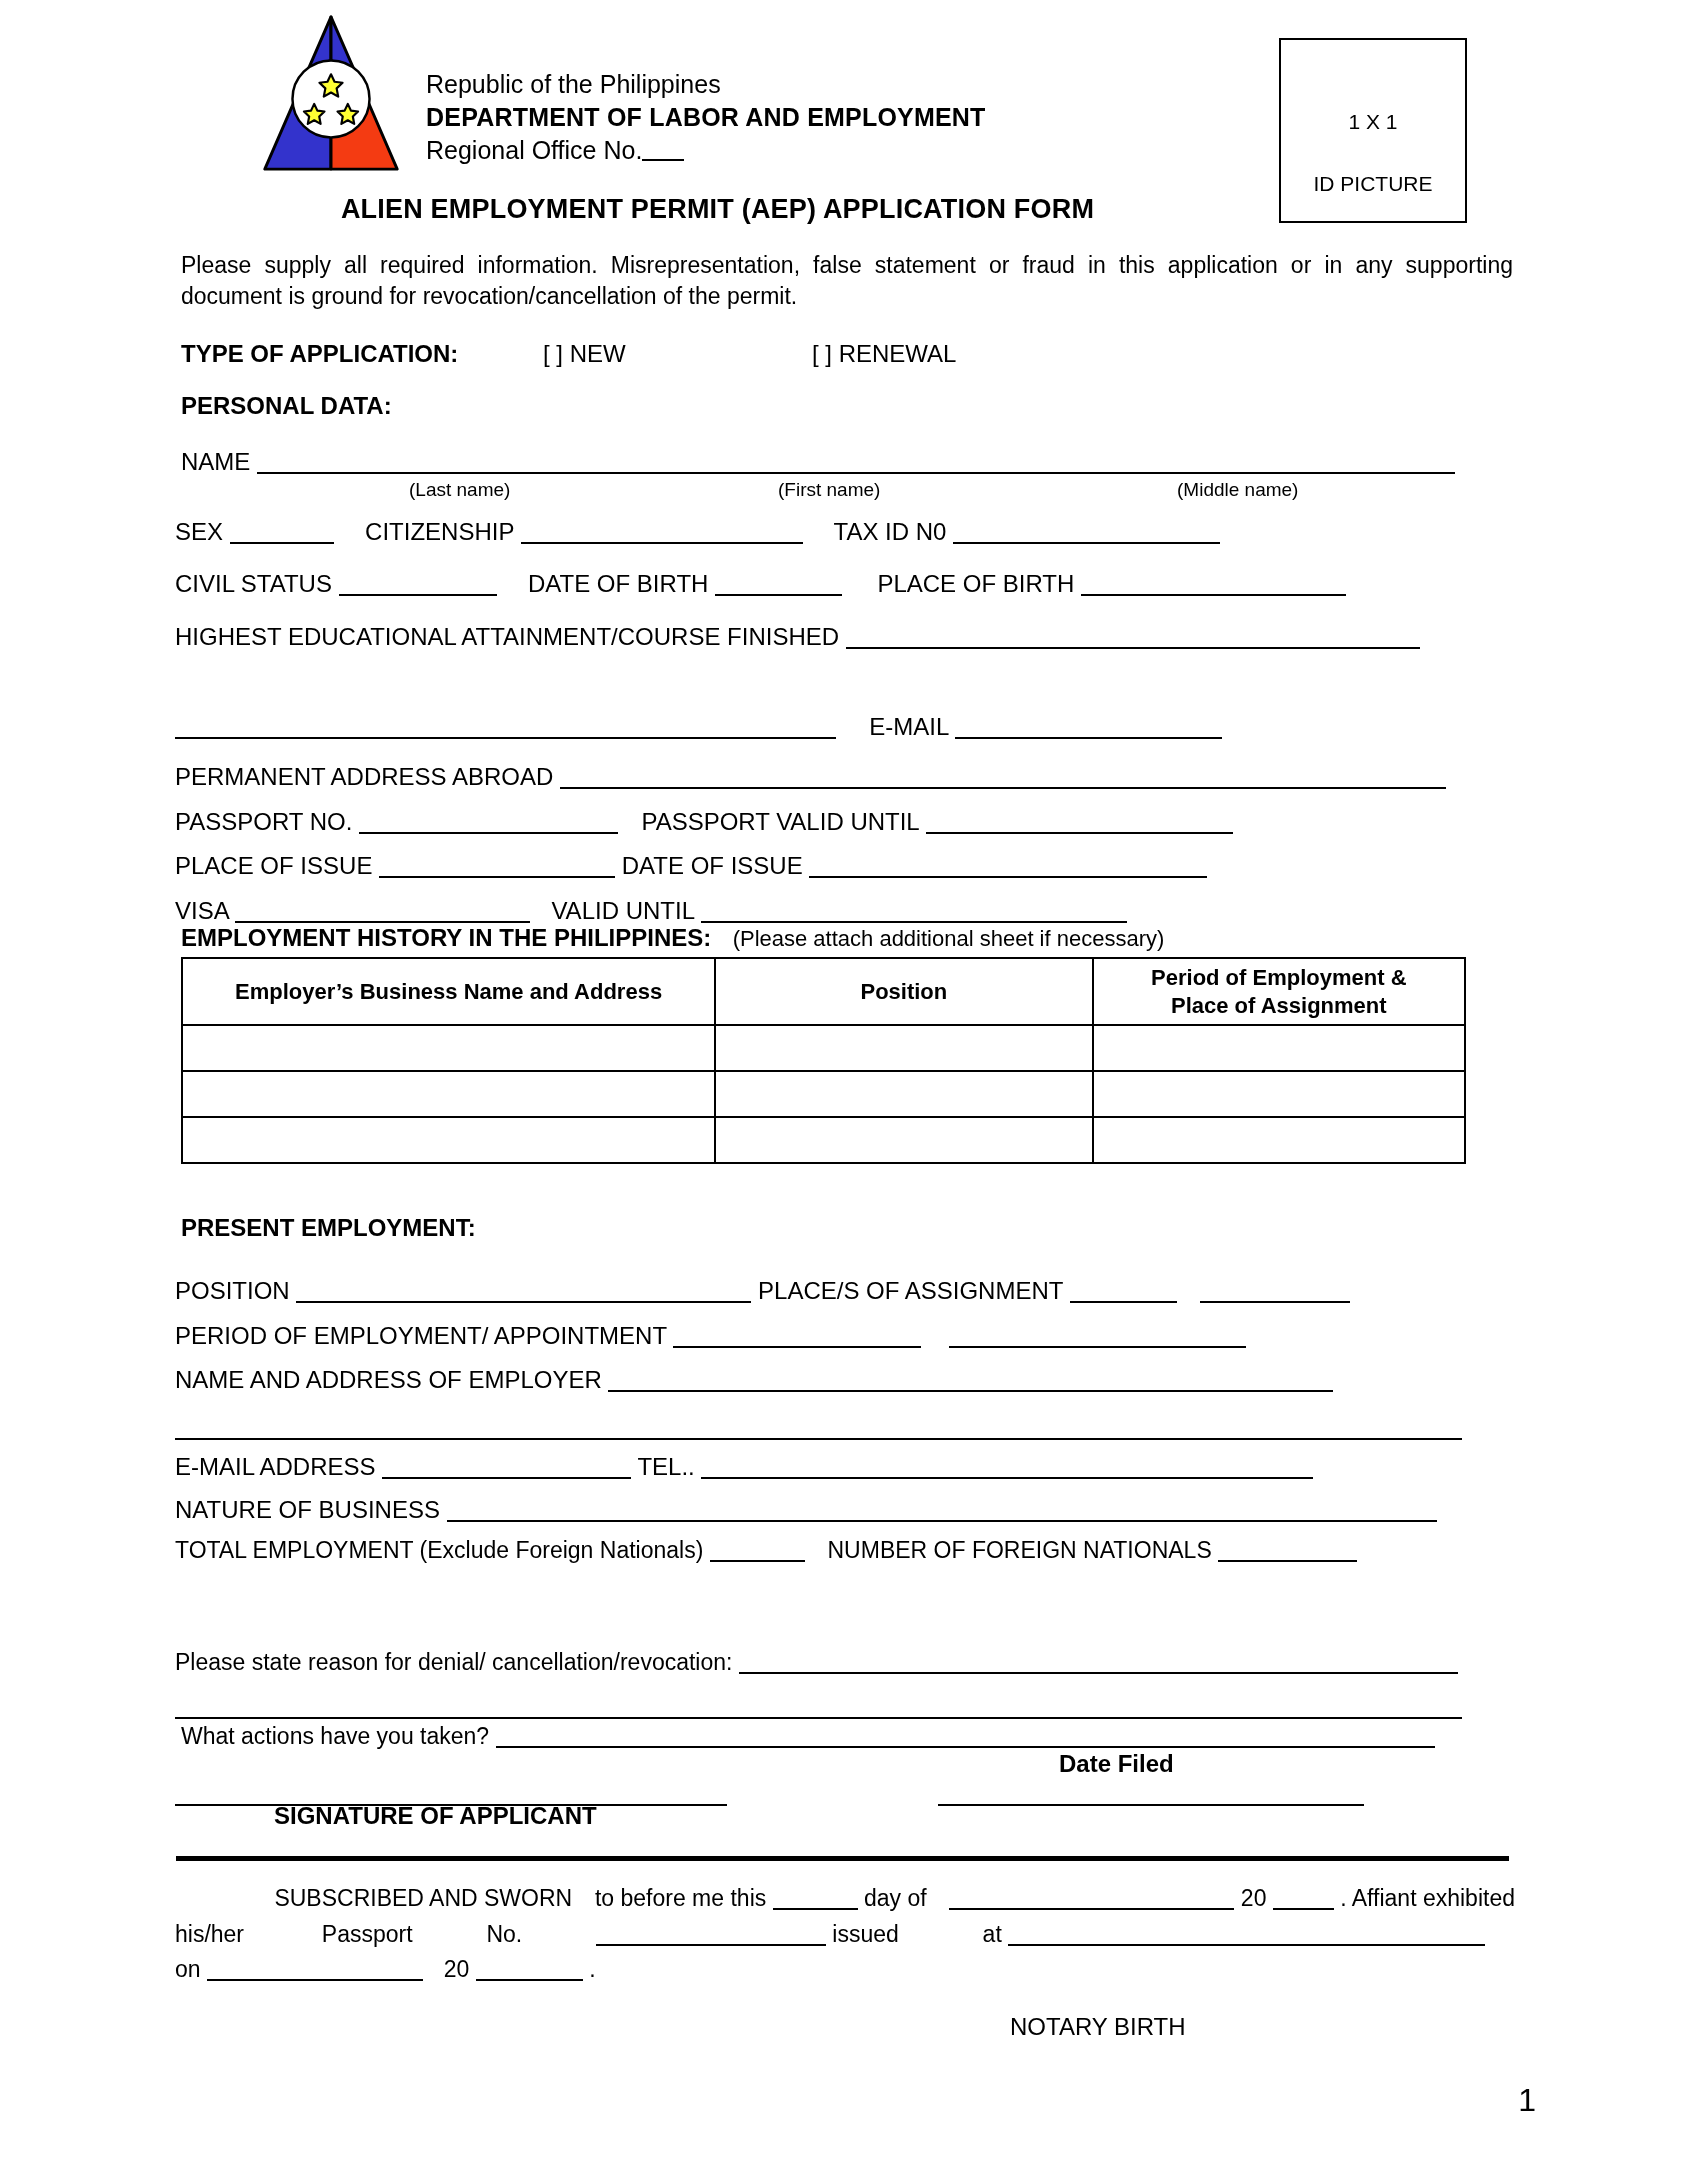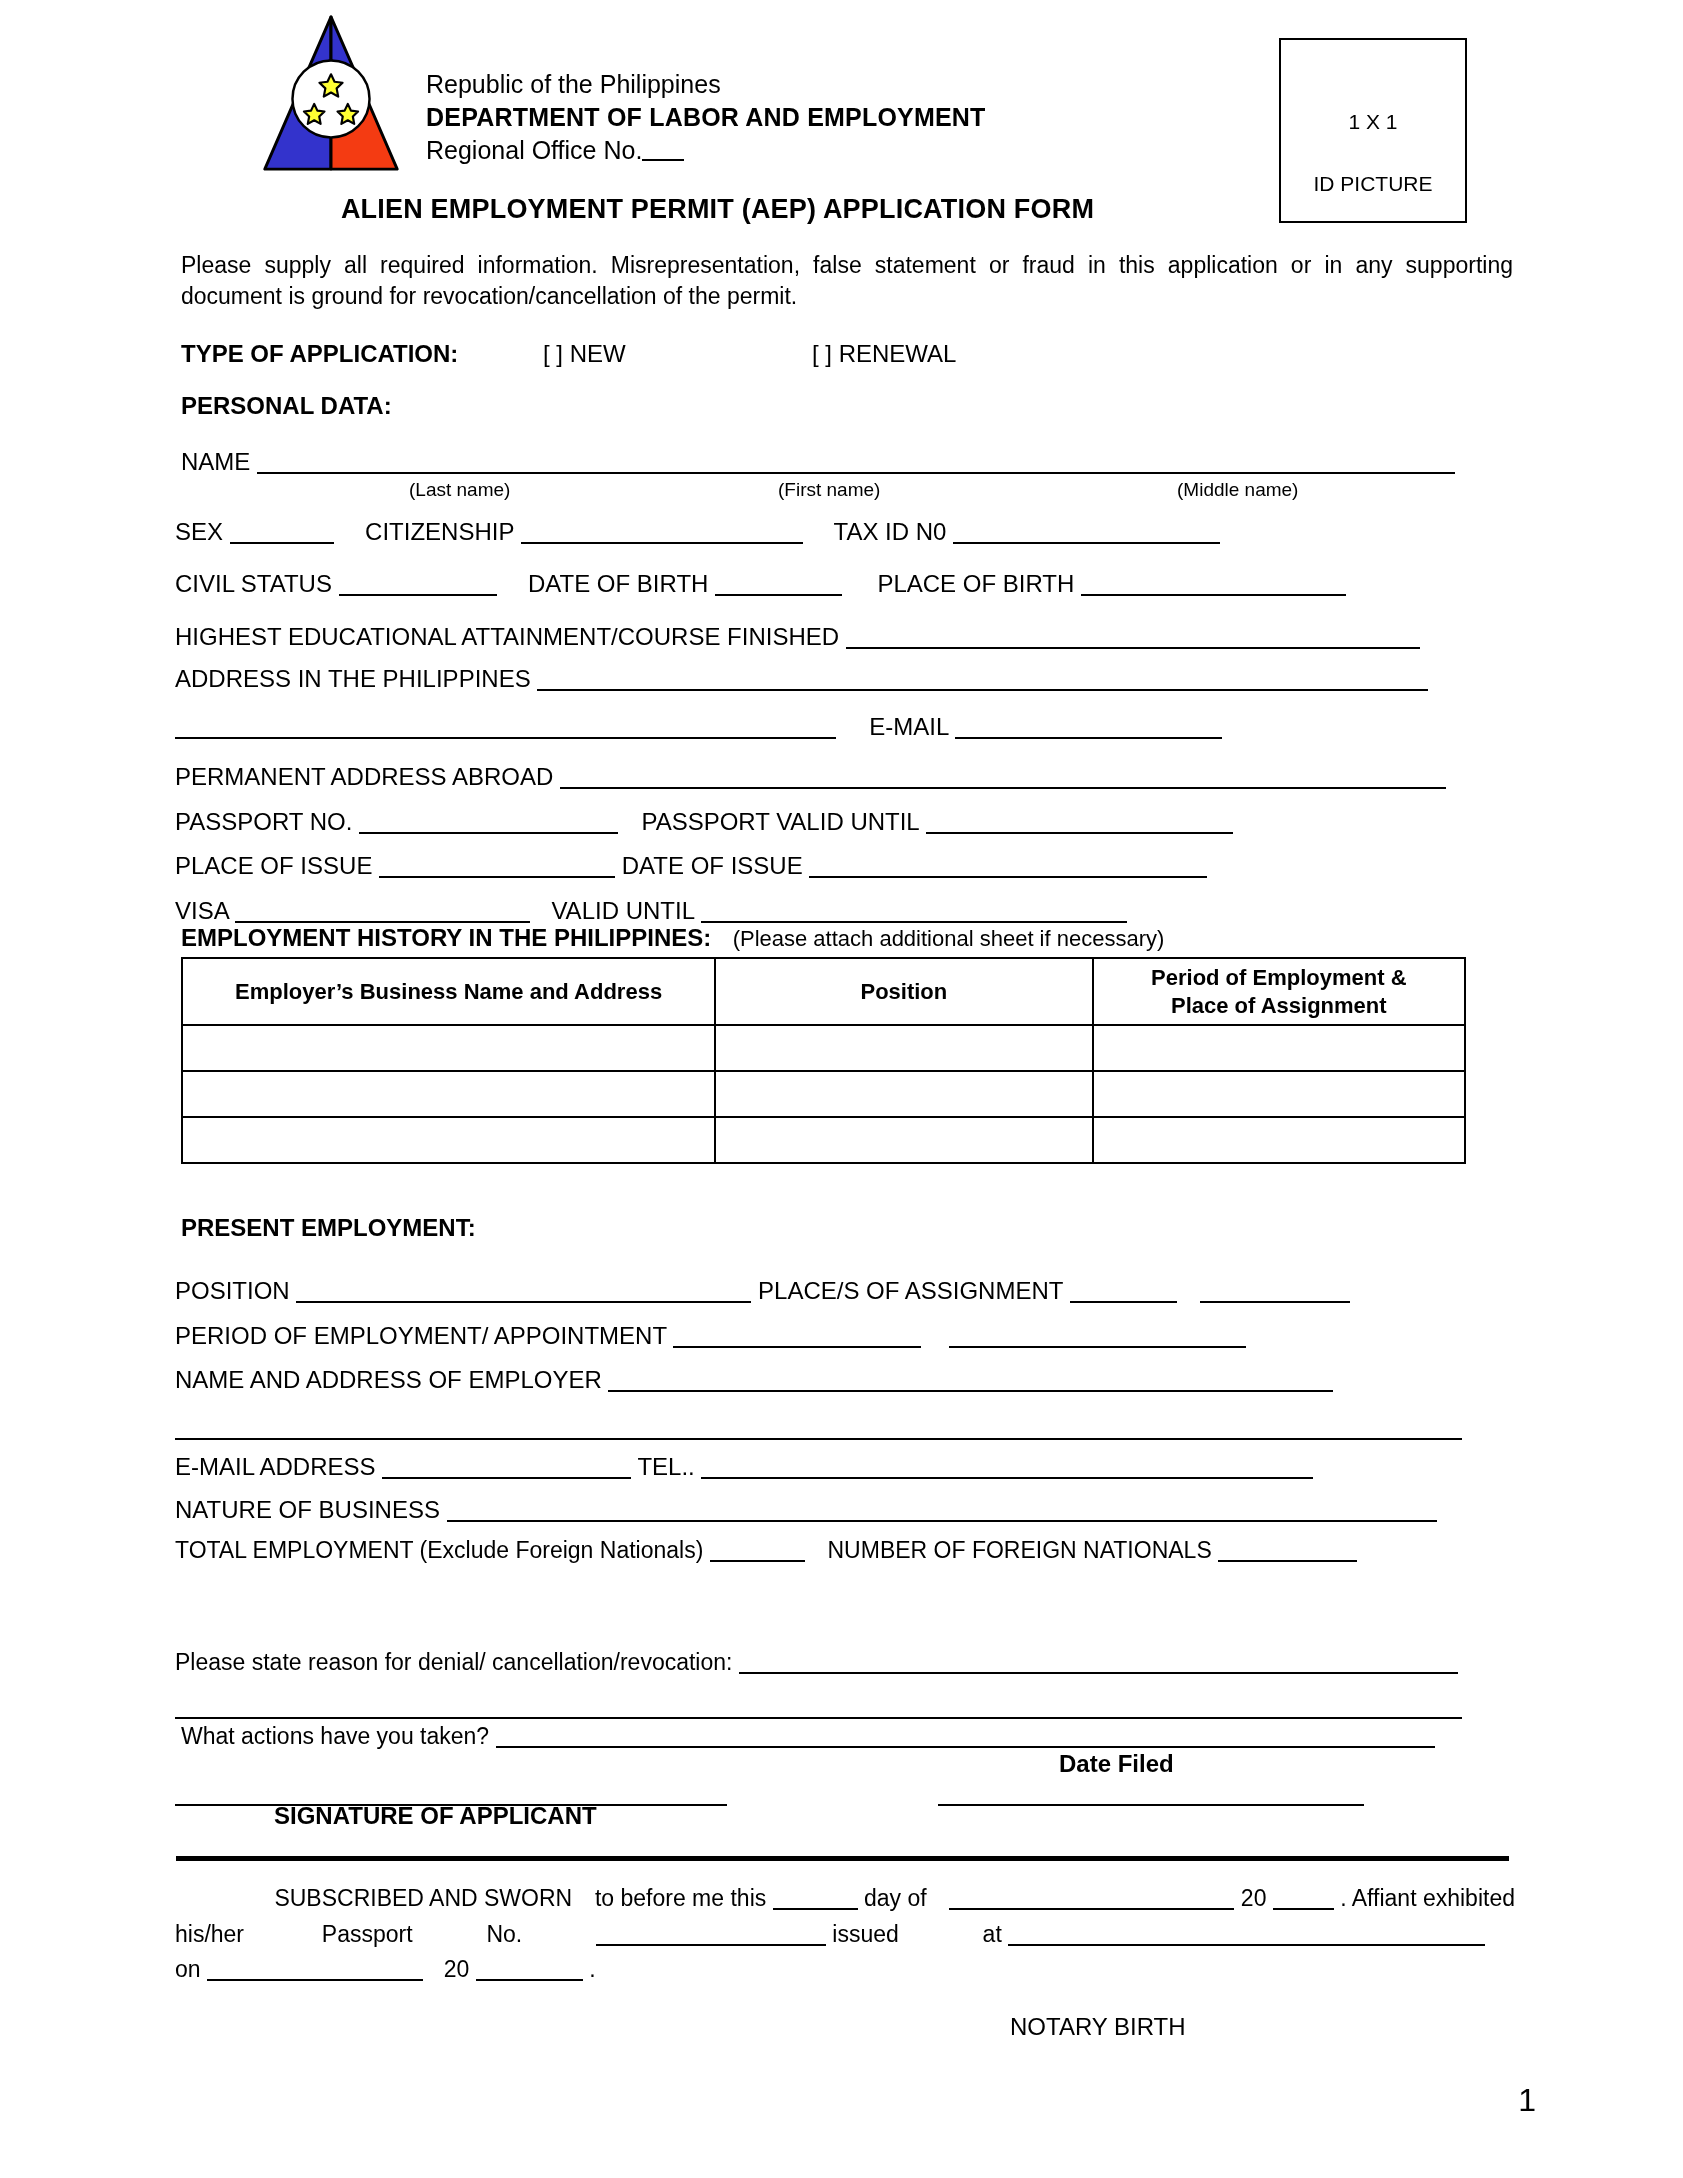--- a/index.html
+++ b/index.html
@@ -217,24 +217,20 @@
     <span style="display:inline-block;width:22px;"></span>
     <span>PLACE OF BIRTH</span>
     <span class="ul" style="width:265px;"></span>
   </div>
 
   <div class="row" style="left:175px; top:625px;">
     <span>HIGHEST EDUCATIONAL ATTAINMENT/COURSE FINISHED</span>
     <span class="ul" style="width:574px;"></span>
   </div>
 
-  <div class="row" style="left:175px; top:667px;">
-    <span>ADDRESS IN THE PHILIPPINES</span>
-    <span class="ul" style="width:891px;"></span>
-  </div>
 
   <div class="row" style="left:175px; top:715px;">
     <span class="ul" style="width:661px;"></span>
     <span style="display:inline-block;width:20px;"></span>
     <span>E-MAIL</span>
     <span class="ul" style="width:267px;"></span>
   </div>
 
   <div class="row" style="left:175px; top:765px;">
     <span>PERMANENT ADDRESS ABROAD</span>

